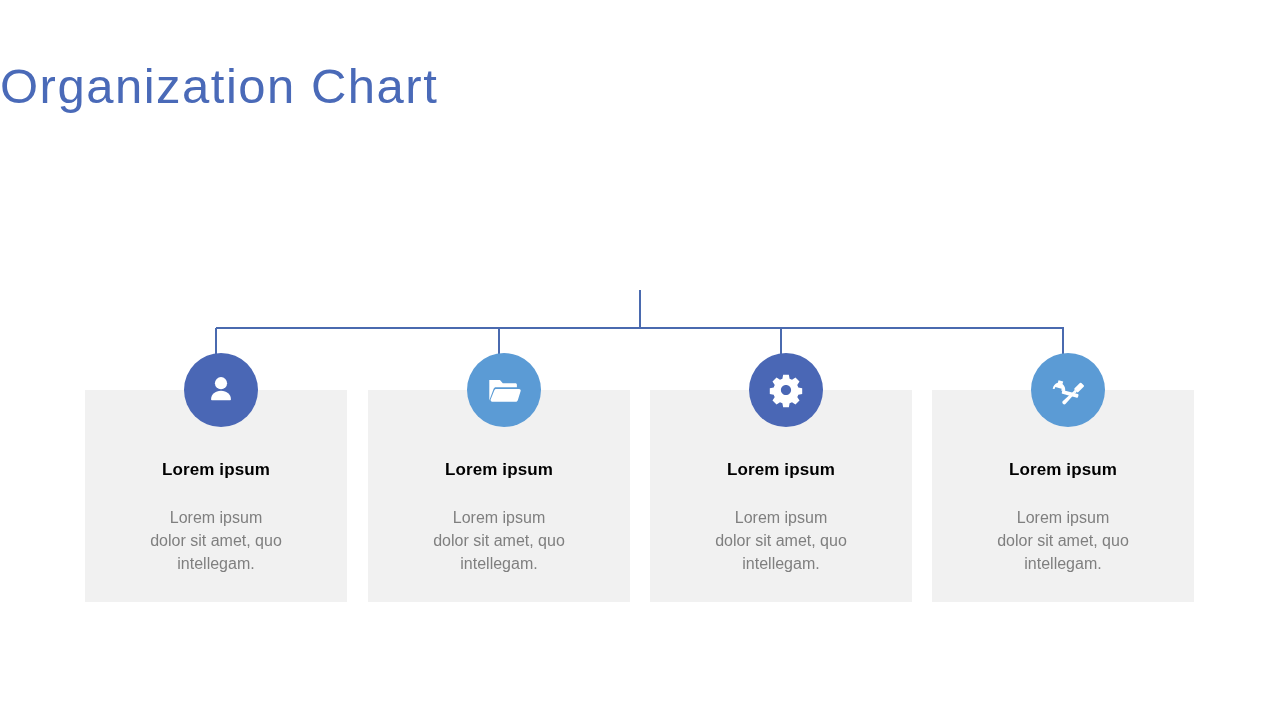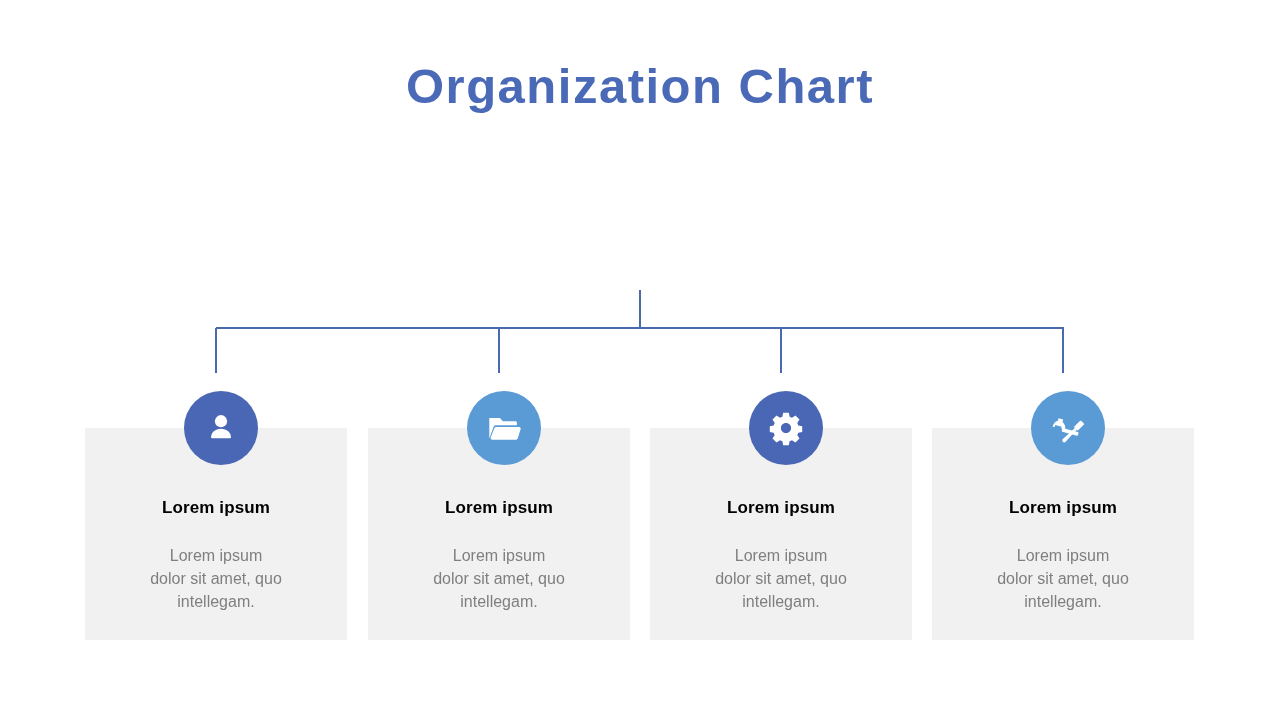--- a/index.html
+++ b/index.html
@@ -18,23 +18,23 @@
     height: 720px;
     background: #ffffff;
   }
 
   
   #page-title {
     position: absolute;
     left: 0;
     top: 58px;
     width: 1280px;
-    text-align: center;
+    text-align: left;
     font-size: 49px;
-    font-weight: bold;
+    font-weight: normal;
     letter-spacing: 1.5px;
     color: #4a6ab8;
     white-space: pre;
   }
 
   
   #root-node {
     position: absolute;
     left: 358px;
     top: 205px;
@@ -59,21 +59,21 @@
     left: 0;
     top: 0;
     width: 1280px;
     height: 720px;
     pointer-events: none;
   }
 
   
   .branch {
     position: absolute;
-    top: 428px;
+    top: 390px;
     width: 271px;
     height: 212px;
     padding-left: 8px;
   }
   .branch-card {
     position: absolute;
     left: 0;
     top: 0;
     width: 262px;
     height: 212px;

